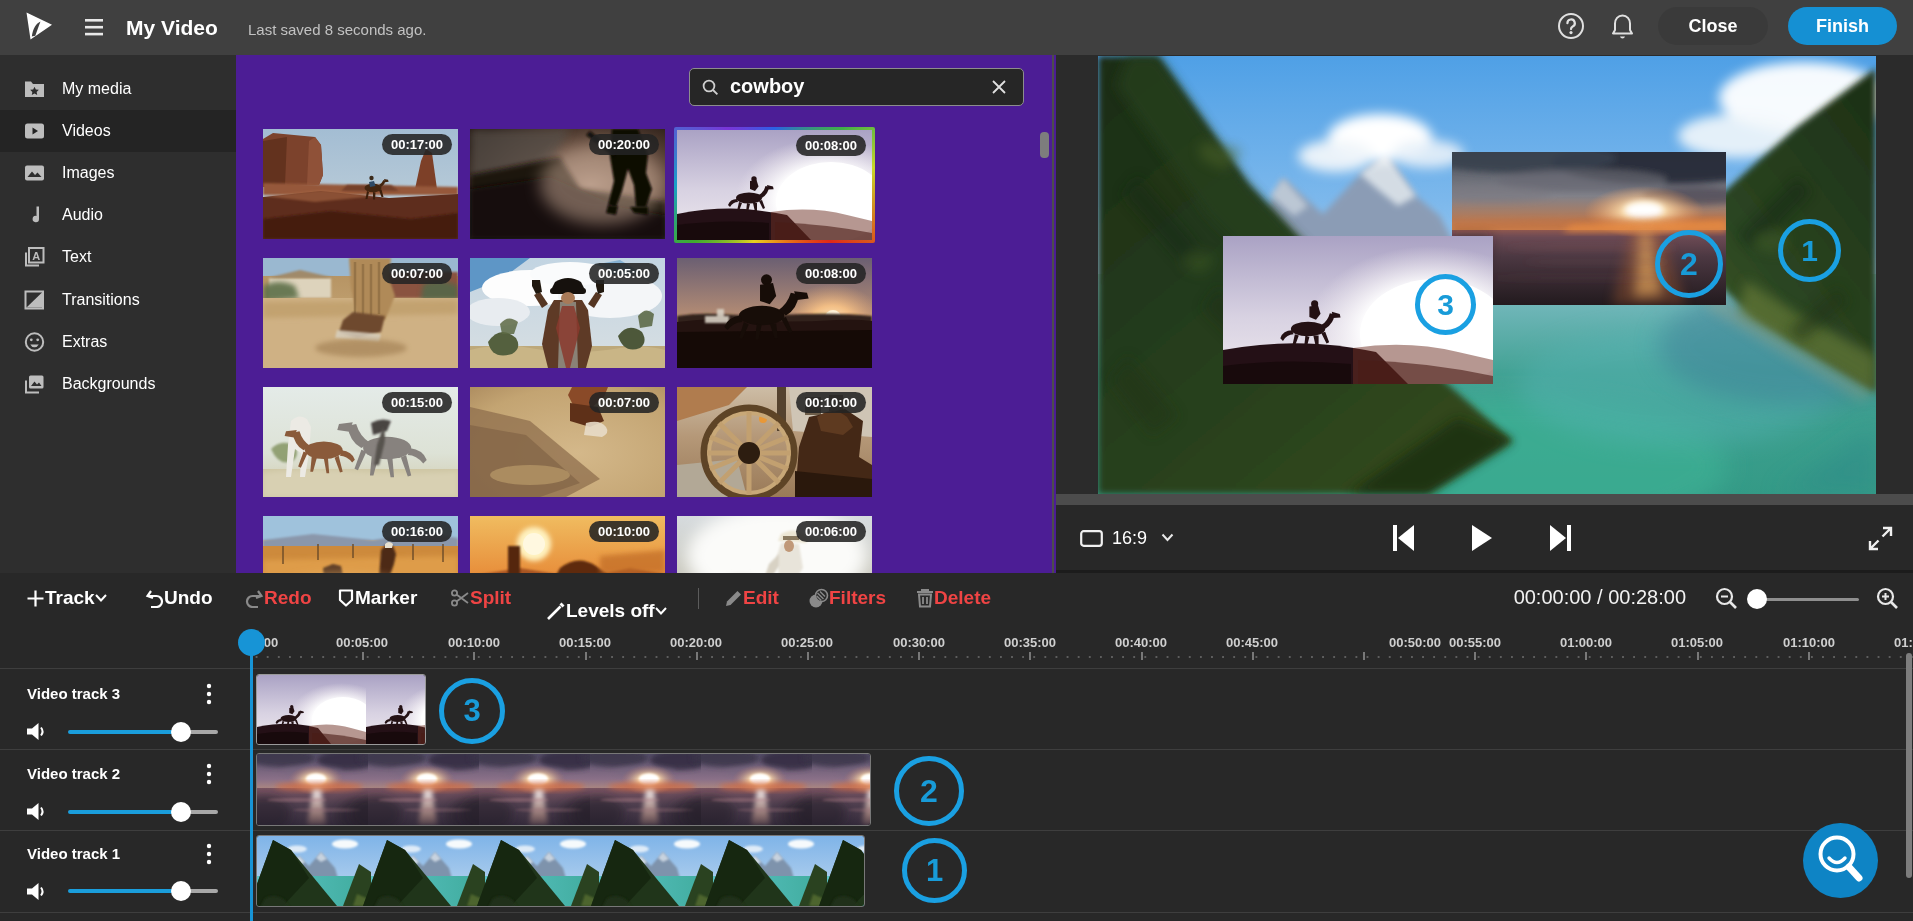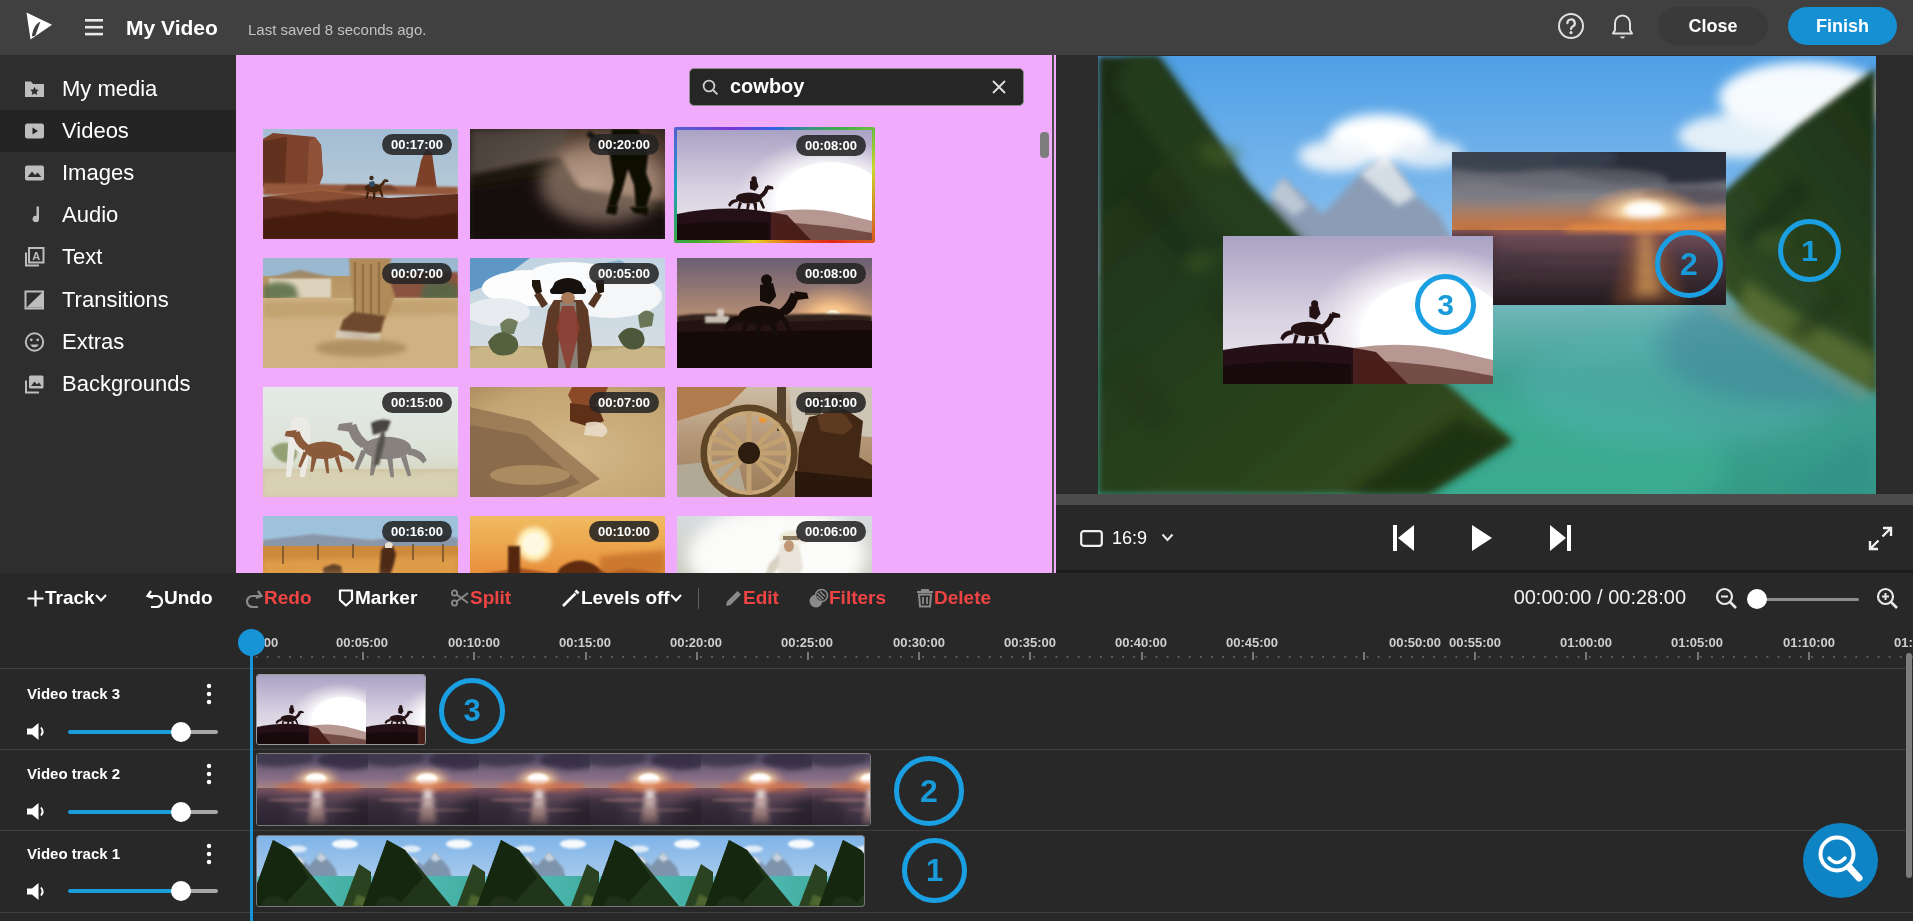--- a/index.html
+++ b/index.html
@@ -9,24 +9,24 @@
 .abs { position:absolute; }
 
 #header { position:absolute; left:0; top:0; width:1913px; height:55px; background:#404040; }
 #header .title { position:absolute; left:126px; top:16px; font-size:21px; font-weight:700; color:#fff; }
 #header .saved { position:absolute; left:248px; top:21px; font-size:15px; color:#c2c2c2; }
 .pillbtn { position:absolute; top:7px; height:38px; border-radius:19px; color:#fff;
   font-size:18px; font-weight:700; text-align:center; line-height:38px; }
 
 #sidebar { position:absolute; left:0; top:55px; width:236px; height:518px; background:#2e2e2e; }
 .sideitem { position:absolute; left:0; width:236px; height:42px; }
-.sideitem .lbl { position:absolute; left:62px; top:50%; transform:translateY(-50%); font-size:22px; color:#fff; }
+.sideitem .lbl { position:absolute; left:62px; top:50%; transform:translateY(-50%); font-size:16px; color:#fff; }
 .sideitem svg { position:absolute; left:24px; top:50%; transform:translateY(-50%); }
 
-#media { position:absolute; left:236px; top:55px; width:820px; height:518px; background:#f0abfc; overflow:hidden; }
+#media { position:absolute; left:236px; top:55px; width:820px; height:518px; background:#4c1d95; overflow:hidden; }
 .tile { position:absolute; width:195px; height:110px; overflow:hidden; background:#333; }
 .badge { position:absolute; top:5px; right:6px; height:21px; line-height:21px; border-radius:11px;
   background:rgba(35,35,35,0.88); color:#fff; font-size:13px; font-weight:700; padding:0 9px; }
 
 #preview { position:absolute; left:1056px; top:55px; width:857px; height:518px; background:#2b2b2b; }
 .ring { position:absolute; border-radius:50%; border:5px solid #1aa0e2; color:#189bd8;
   font-weight:700; display:flex; align-items:center; justify-content:center; }
 
 #timeline { position:absolute; left:0; top:573px; width:1913px; height:348px; background:#282828; }
 .tbtn { position:absolute; top:0; height:50px; display:flex; align-items:center; 
@@ -696,21 +696,21 @@
       <span>Marker</span>
     </div>
     <div class="tbtn dis" style="left:450px;">
       <svg width="20" height="20" viewBox="0 0 20 20">
         <circle cx="4.5" cy="5" r="2.6" fill="none" stroke="#8a8a8a" stroke-width="1.8"></circle>
         <circle cx="4.5" cy="15" r="2.6" fill="none" stroke="#8a8a8a" stroke-width="1.8"></circle>
         <path d="M6.5 6.5 L18 15 M6.5 13.5 L18 5" stroke="#8a8a8a" stroke-width="1.8"></path>
         </svg>
       <span>Split</span>
     </div>
-    <div class="tbtn" style="left:560px;">
+    <div class="tbtn" style="left:545px;margin-top:13px;">
       <svg width="21" height="21" viewBox="0 0 21 21">
           <path d="M3 18 L15.5 5.5" stroke="#fff" stroke-width="2.6"></path>
         <path d="M16.5 1.5 L19.5 4.5 L17.5 6.5 L14.5 3.5 Z" fill="#fff"></path>
         </svg>
       <span>Levels off</span>
       <svg width="12" height="8" viewBox="0 0 12 8">
           <path d="M1 1 L6 6.5 L11 1" fill="none" stroke="#fff" stroke-width="2"></path>
         </svg>
     </div>
     <div class="abs" style="left:698px;top:15px;width:1px;height:21px;background:#5c5c5c;"></div>

